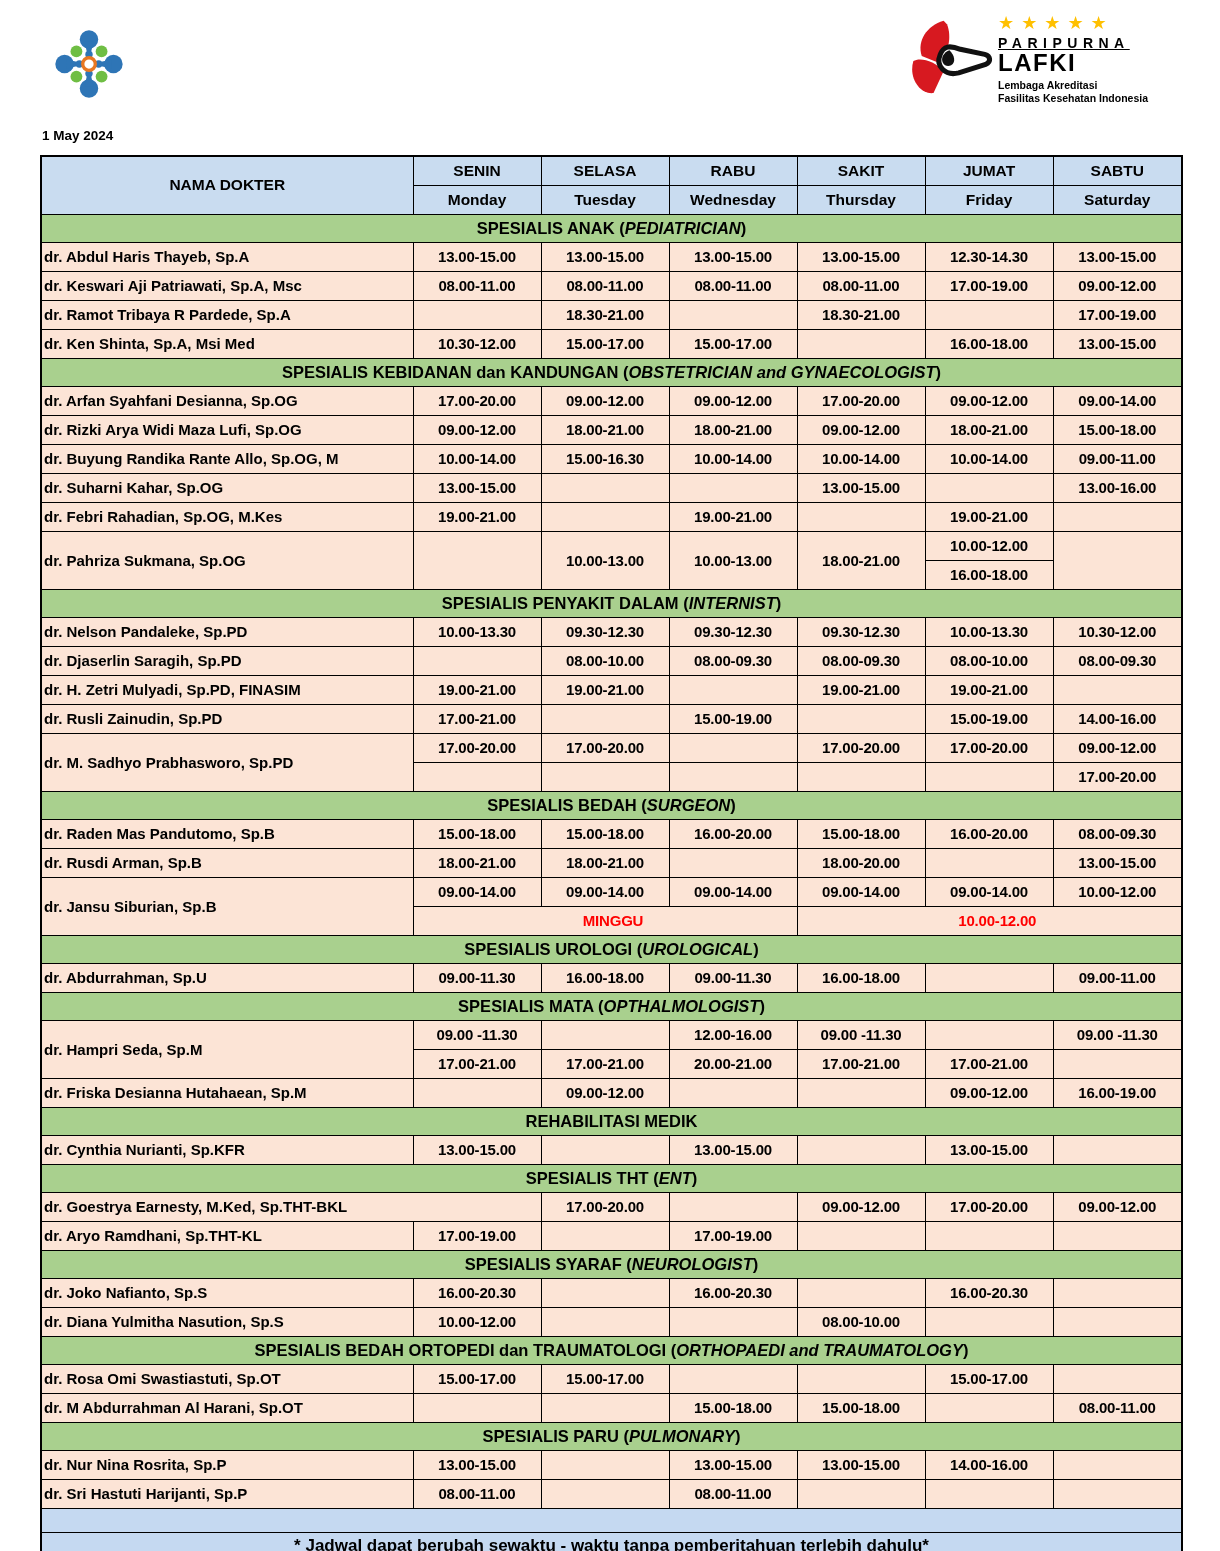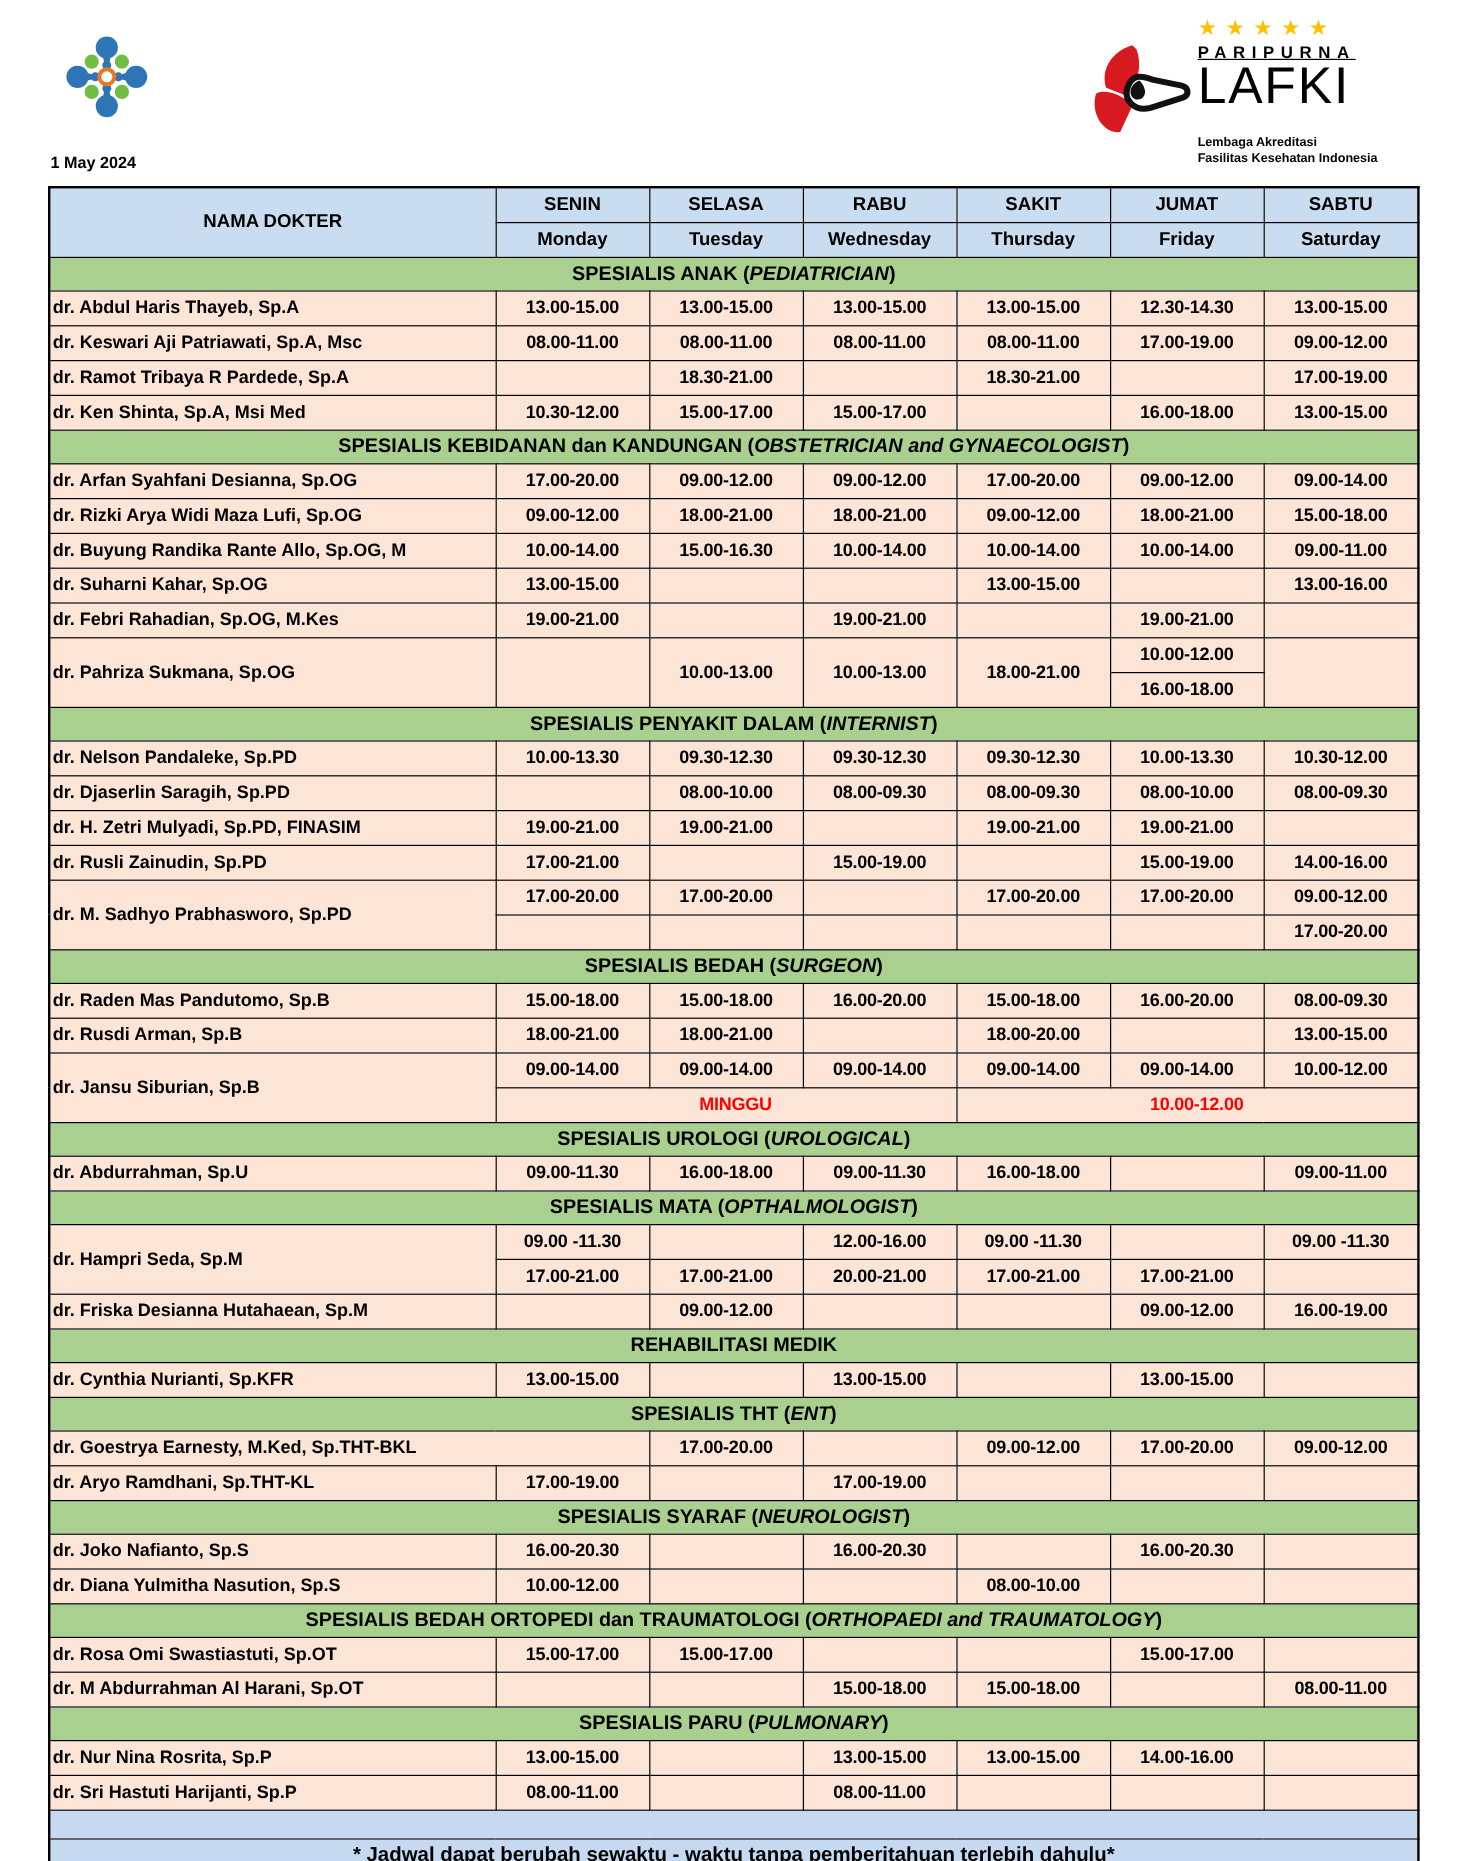--- a/index.html
+++ b/index.html
@@ -12,22 +12,22 @@
   body{background:#fff;font-family:"Liberation Sans",sans-serif;color:#000;}
   .page{position:relative;width:1220px;height:1551px;background:#fff;overflow:hidden;}
 
   
   .brand{position:absolute;left:52px;top:20px;display:flex;gap:16px;align-items:center;}
   .brand-name{font-weight:bold;font-size:17.5px;line-height:23px;letter-spacing:.2px;}
   .lafki{position:absolute;right:72px;top:14px;display:flex;align-items:center;gap:4px;}
   .lafki-text{display:flex;flex-direction:column;align-items:flex-start;}
   .stars{color:var(--star-gold);font-size:18px;letter-spacing:7px;line-height:1;white-space:nowrap;}
   .paripurna{font-size:14px;font-weight:bold;letter-spacing:5.5px;margin-top:3px;text-decoration:underline;}
-  .lafki-name{font-size:43px;font-weight:400;letter-spacing:1.5px;line-height:1;}
-  .lafki-sub{font-size:10.5px;font-weight:bold;line-height:1.2;margin-top:19px;}
+  .lafki-name{font-size:24px;font-weight:700;letter-spacing:1.5px;line-height:1;}
+  .lafki-sub{font-size:10.5px;font-weight:bold;line-height:1.2;margin-top:4px;}
 
   .date{position:absolute;left:42px;top:128px;font-weight:bold;font-size:13.5px;}
 
   
   table.schedule{position:absolute;left:40px;top:155px;width:1141px;border-collapse:collapse;
     table-layout:fixed;border:2.5px solid #000;}
   .schedule th,.schedule td{border:1.6px solid #000;padding:0 2px;vertical-align:middle;
     font-weight:bold;overflow:hidden;white-space:nowrap;}
   .schedule thead th{background:var(--header-blue);text-align:center;height:29px;font-size:15.5px;}
   .day-en{}

